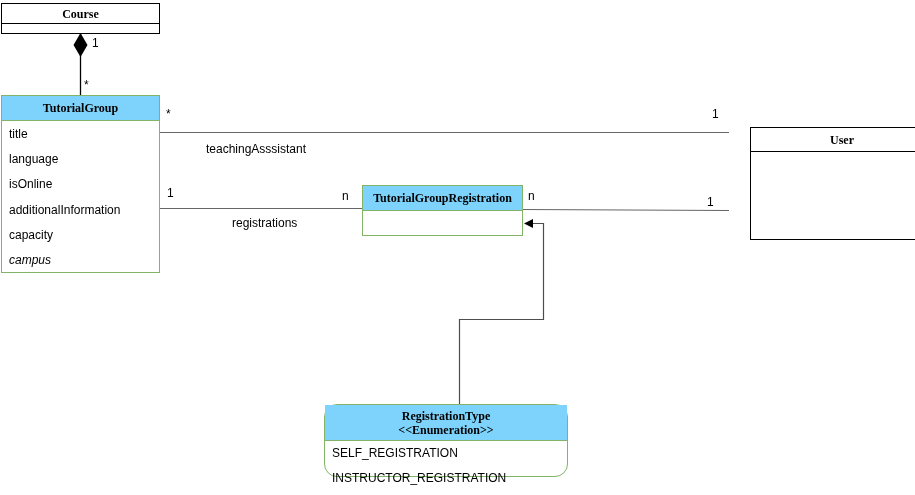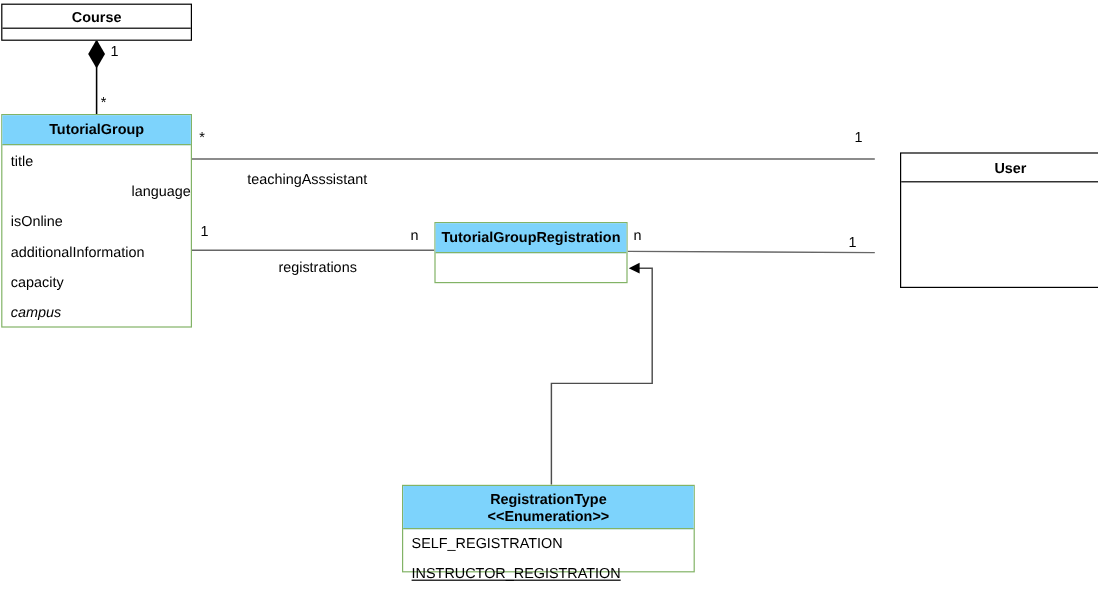--- a/index.html
+++ b/index.html
@@ -29,20 +29,21 @@
   .uml-header {
     box-sizing: border-box;
     border-bottom: 1px solid #000000;
     font-weight: bold;
     text-align: center;
     display: flex;
     flex-direction: column;
     align-items: center;
     justify-content: center;
     line-height: 14px;
+    font-family: Liberation Serif, serif;
   }
   .green .uml-header {
     background: #7dd3fc;
     border-bottom-color: #82b366;
   }
   .uml-body { box-sizing: border-box; }
   .attr-row {
     box-sizing: border-box;
     display: flex;
     align-items: center;
@@ -82,21 +83,21 @@
   </div>
 
   <div class="uml-box green" style="left:1px; top:95px; width:159px; height:178px;">
     <div class="uml-header" style="height:25px;">
       <span>TutorialGroup</span>
     </div>
     <div class="uml-body">
       <div class="attr-row" style="height:25.3px;">
           <span>title</span>
         </div>
-      <div class="attr-row" style="height:25.3px;justify-content:flex-end;">
+      <div class="attr-row" style="height:25.3px;">
           <span>language</span>
         </div>
       <div class="attr-row" style="height:25.3px;text-align:right;">
           <span>isOnline</span>
         </div>
       <div class="attr-row" style="height:25.3px;">
           <span>additionalInformation</span>
         </div>
       <div class="attr-row" style="height:25.3px;">
           <span>capacity</span>
@@ -113,30 +114,30 @@
     </div>
   </div>
 
   <div class="uml-box" style="left:750px; top:127px; width:184px; height:113px;">
     <div class="uml-header" style="height:24px;">
       <span>User</span>
     </div>
     <div class="uml-body" style="height:87px;"></div>
   </div>
 
-  <div class="uml-box green" style="left:335px; top:404px; width:244px; height:73px;">
+  <div class="uml-box green" style="left:324px; top:404px; width:244px; height:73px;border-radius:13px;">
     <div class="uml-header" style="height:36px;">
       <span>RegistrationType</span>
       <span>&lt;&lt;Enumeration&gt;&gt;</span>
     </div>
     <div class="uml-body">
       <div class="attr-row" style="height:24.5px;text-align:right;">
           <span>SELF_REGISTRATION</span>
         </div>
-      <div class="attr-row" style="height:24.5px;text-decoration:underline;">
+      <div class="attr-row" style="height:24.5px;">
           <span>INSTRUCTOR_REGISTRATION</span>
         </div>
     </div>
   </div>
 
   <span class="edge-label" style="left:92px; top:36px;">1</span>
   <span class="edge-label" style="left:84px; top:78px;">*</span>
 
   <span class="edge-label" style="left:166px; top:107px;">*</span>
   <span class="edge-label" style="left:206px; top:142px;">teachingAsssistant</span>

